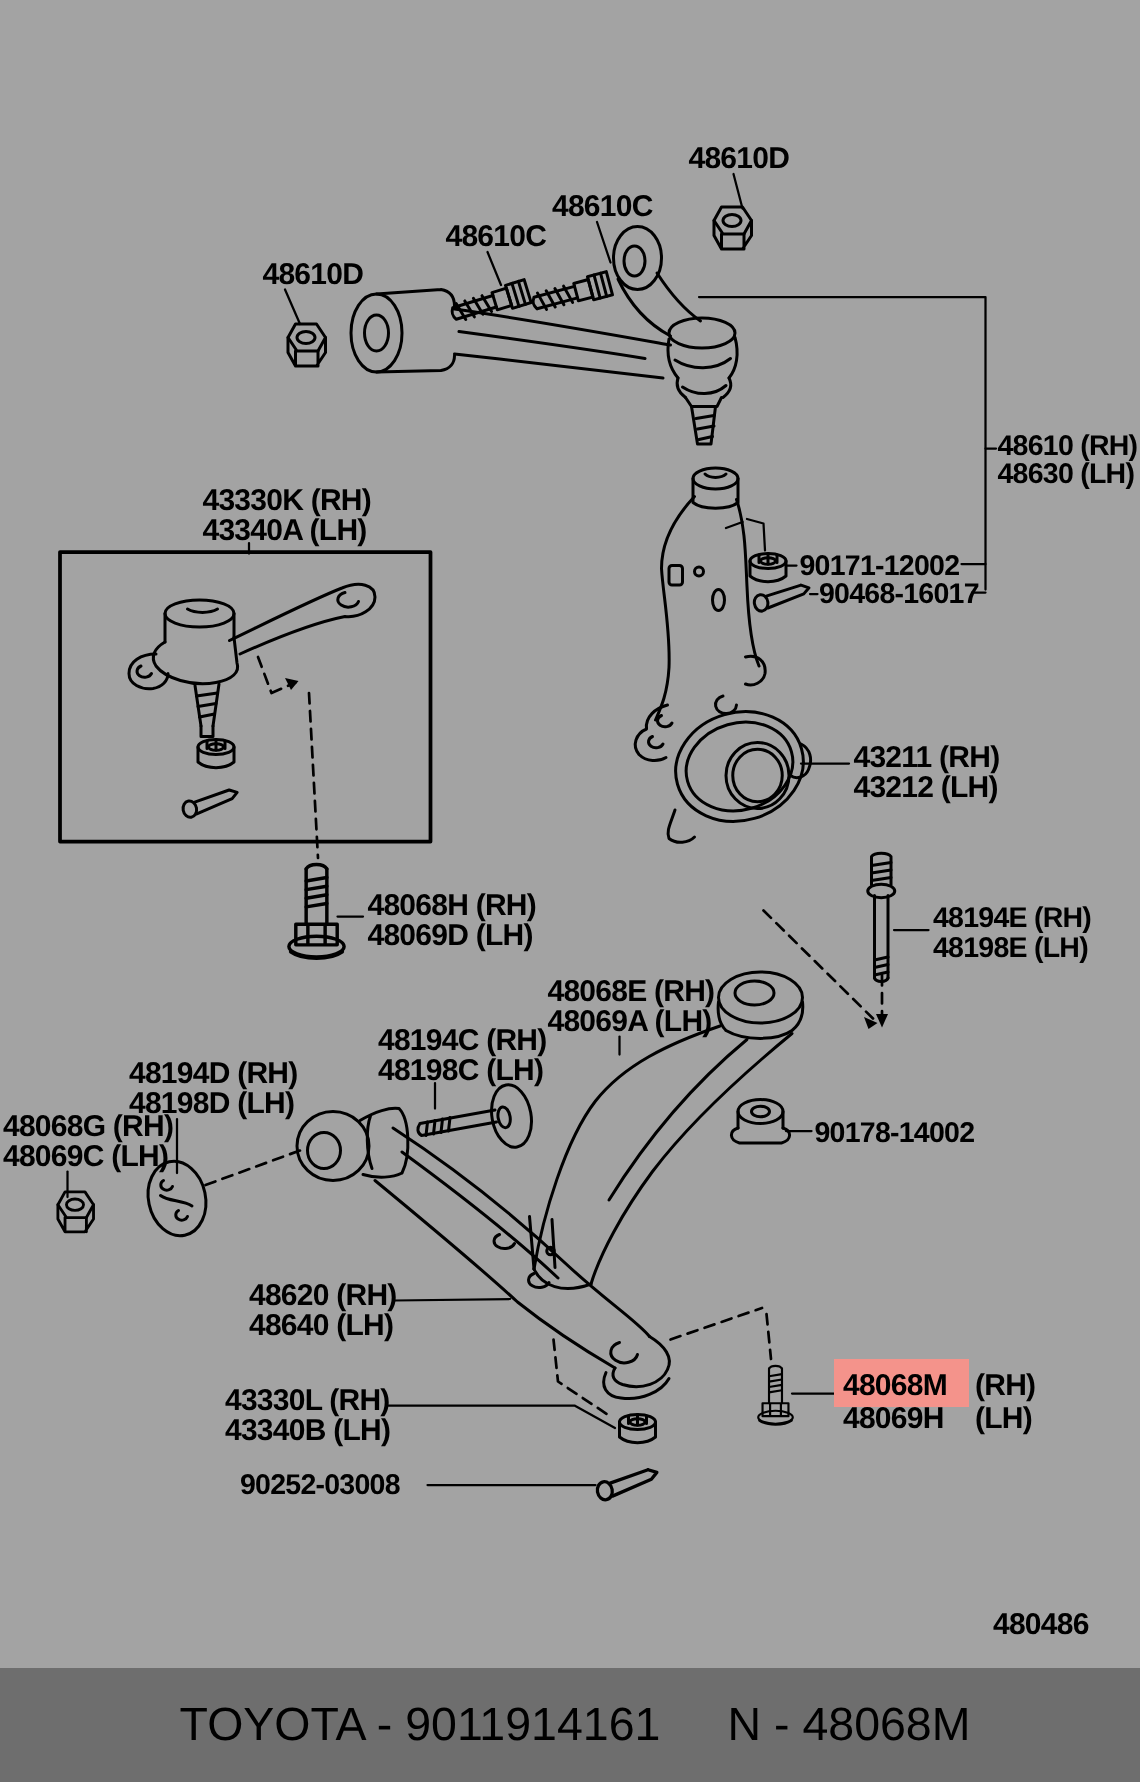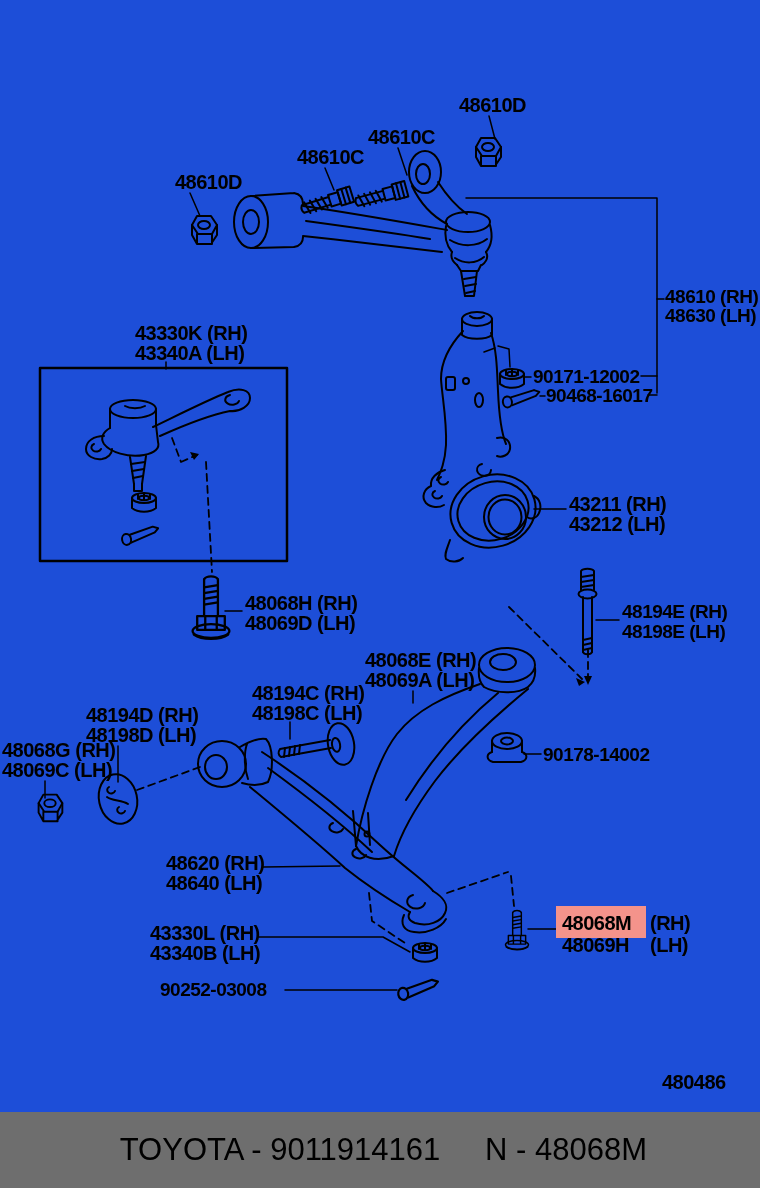--- a/index.html
+++ b/index.html
@@ -1,16 +1,16 @@
 <!DOCTYPE html>
 <html><head>
 <meta charset="utf-8">
 <style>
   html,body{margin:0;padding:0;background:#fff;}
-  .page{position:relative;width:760px;height:1188px;background:#1d4ed8;overflow:hidden;
+  .page{position:relative;width:760px;height:1188px;background:#a3a3a3;overflow:hidden;
         font-family:"Liberation Sans","DejaVu Sans",sans-serif;}
   svg text{font-family:"Liberation Sans","DejaVu Sans",sans-serif;font-weight:bold;
            font-size:20px;letter-spacing:-0.5px;fill:#000;}
   svg text.small{font-size:19px;}
   svg text.footer-text{font-weight:normal;font-size:31px;letter-spacing:0;}
   svg .ln{stroke:#000;fill:none;stroke-width:2;stroke-linecap:round;stroke-linejoin:round;}
   svg .thin{stroke-width:1.5;}
   svg .dash{stroke-dasharray:7 5;stroke-width:1.8;}
 </style>
 </head>

